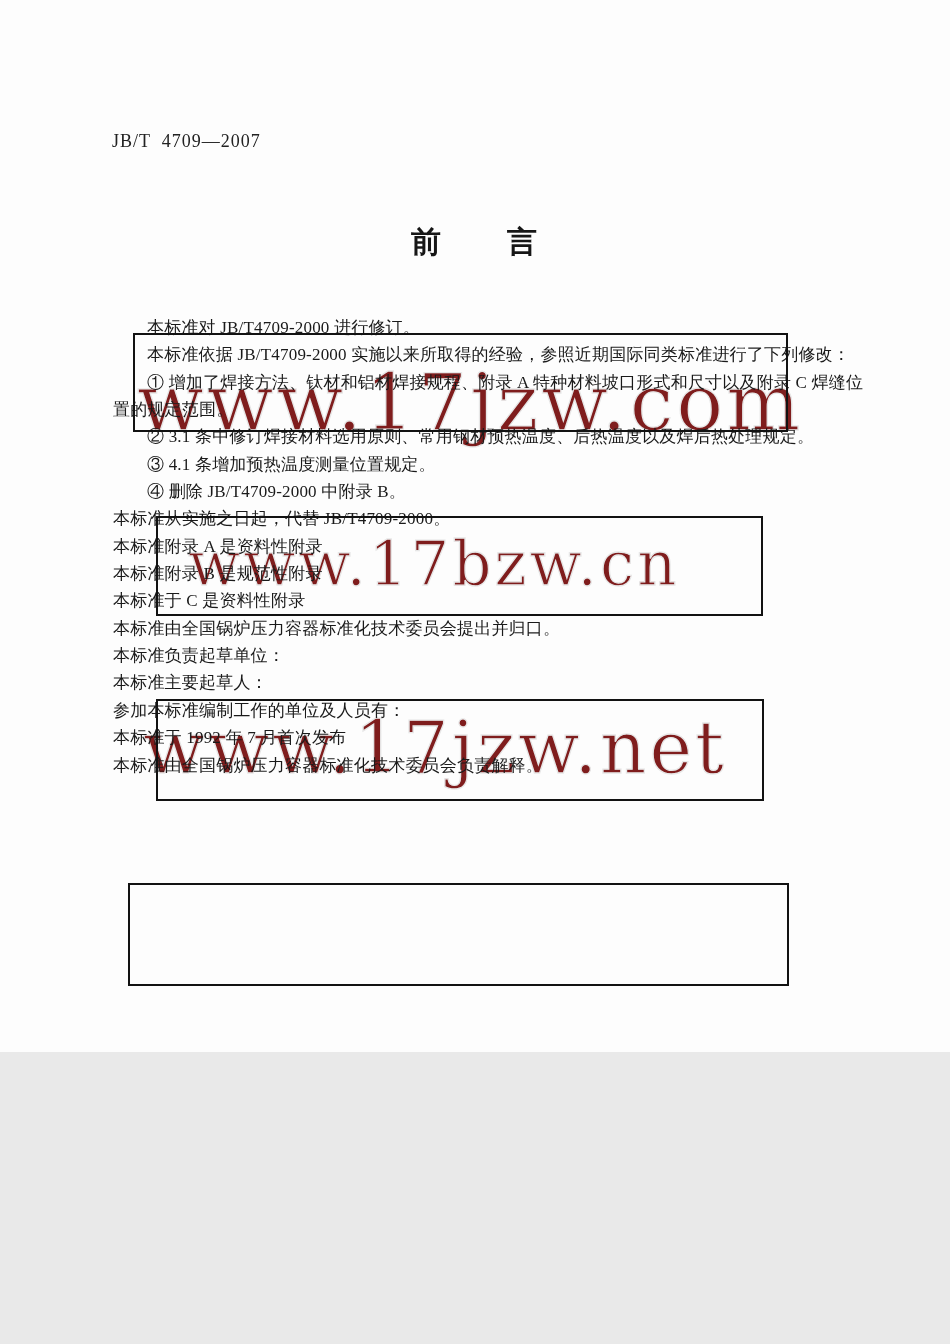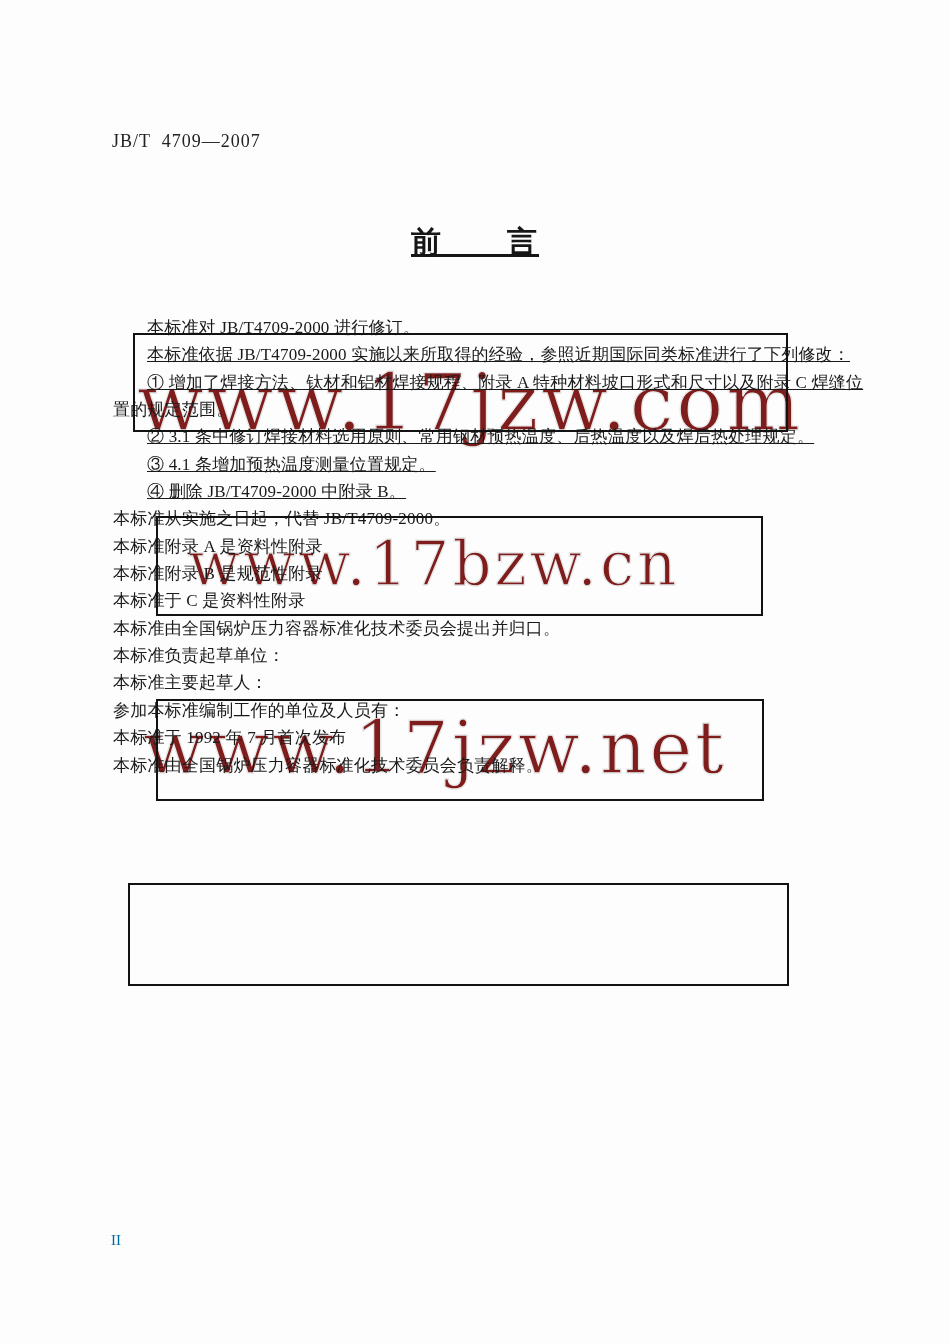--- a/index.html
+++ b/index.html
@@ -1,49 +1,49 @@
 <!DOCTYPE html>
 <html><head>
 <meta charset="utf-8">
 <style>
   html,body{margin:0;padding:0;background:#e9e9e9;}
   .page{
     position:relative;
-    width:950px;height:1344px;
+    width:950px;height:1052px;
     margin:0 auto;
     background:#fdfdfd;
     overflow:hidden;
     font-family:"Liberation Serif","DejaVu Serif",serif;
     color:#1c1c1c;
   }
   
   .header-code{
     position:absolute;left:112px;top:131px;
     font-size:18px;letter-spacing:1px;color:#222;
     white-space:pre;
   }
   
   .doc-title{
     position:absolute;left:0;top:222px;width:950px;
     text-align:center;
     font-family:"Liberation Sans","DejaVu Sans",sans-serif;
     font-weight:bold;font-size:30px;letter-spacing:2px;
-    color:#161616;white-space:pre;text-decoration:underline;
+    color:#161616;white-space:pre;
   }
   
   .body-text{
     position:absolute;left:0;top:314px;width:950px;
     z-index:2;
   }
   .line{
     height:27.35px;line-height:27.35px;
     font-size:17px;letter-spacing:0.2px;
     padding-left:113px;white-space:pre;color:#1a1a1a;
   }
-  .line.indent{padding-left:147px;text-decoration:underline;}
+  .line.indent{padding-left:147px;}
   
   .overlay-box{
     position:absolute;border:2px solid #121212;
     background:transparent;z-index:3;
   }
   .box1{left:133px;top:333px;width:651px;height:95px;}
   .box2{left:156px;top:516px;width:603px;height:96px;}
   .box3{left:156px;top:699px;width:604px;height:98px;}
   .box4{left:128px;top:883px;width:657px;height:99px;}
   

